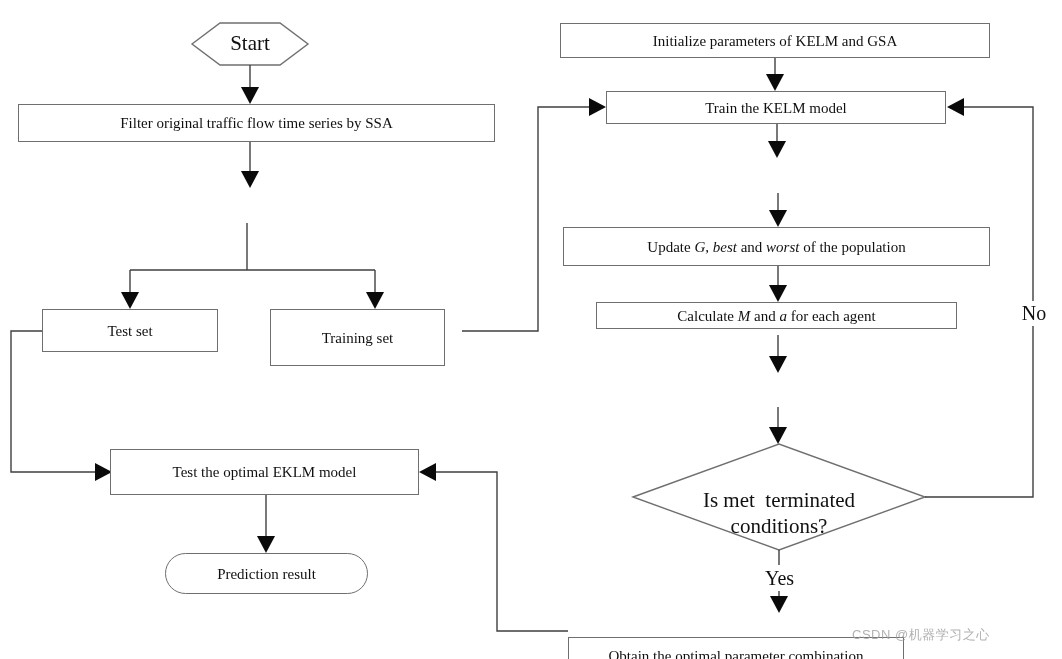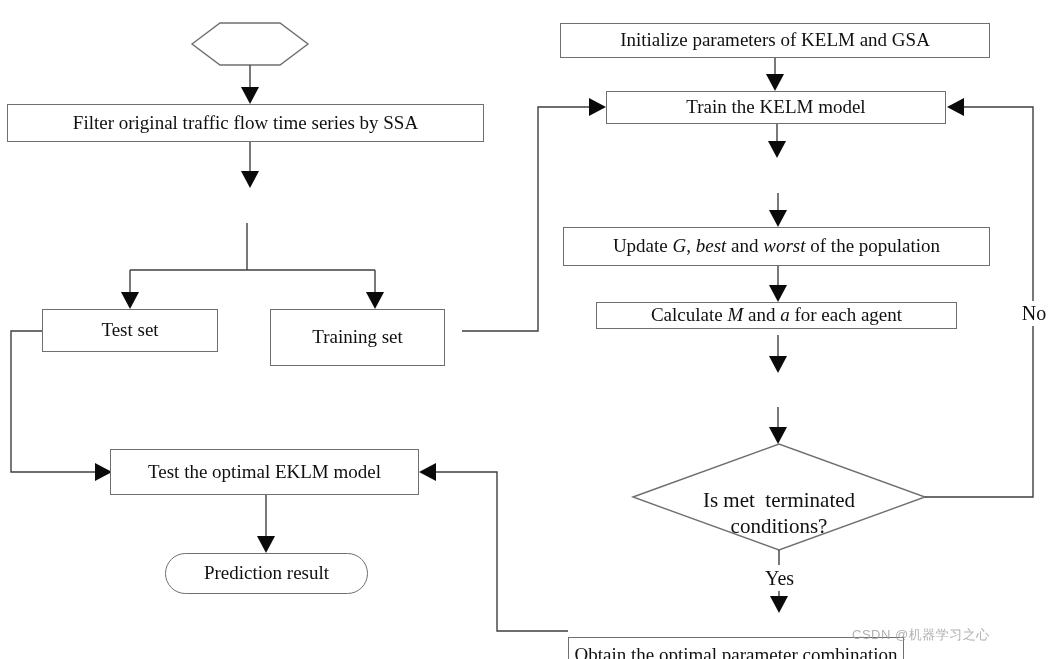--- a/index.html
+++ b/index.html
@@ -4,21 +4,21 @@
 <style>
   html,body{margin:0;padding:0;background:#ffffff;}
   #canvas{
     position:relative;width:1062px;height:659px;background:#ffffff;overflow:hidden;
     font-family:"Liberation Serif","DejaVu Serif",serif;color:#101010;
   }
   #edges{position:absolute;left:0;top:0;z-index:0;}
   .node{
     position:absolute;z-index:1;background:#ffffff;border:1.4px solid #6f6f6f;
     display:flex;align-items:center;justify-content:center;text-align:center;
-    font-size:19px;line-height:1.2;box-sizing:border-box;
+    font-size:15px;line-height:1.2;box-sizing:border-box;
   }
   .shapelabel{ 
     position:absolute;z-index:1;background:transparent;border:none;
     display:flex;align-items:center;justify-content:center;text-align:center;
     font-size:21px;line-height:1.22;box-sizing:border-box;
   }
   .stadium{border-radius:21px;}
   .chip{
     position:absolute;z-index:2;background:#ffffff;display:flex;align-items:center;
     justify-content:center;font-size:20px;box-sizing:border-box;
@@ -107,22 +107,25 @@
     <g>
       <polyline points="925,497 1033,497 1033,107 964,107"></polyline>
       <polygon class="arrow" points="964,98 964,116 947,107"></polygon>
     </g>
     <g>
       <polyline points="568,631 497,631 497,472 436,472"></polyline>
       <polygon class="arrow" points="436,463 436,481 419,472"></polygon>
     </g>
   </svg>
 
+  <div class="shapelabel" style="left:192px;top:23px;width:116px;height:42px;">
+    <span>Start</span>
+  </div>
 
-  <div class="node" style="left:7px;top:104px;width:477px;height:38px;">
+  <div class="node" style="left:18px;top:104px;width:477px;height:38px;">
     <span>Filter original traffic flow time series by SSA</span>
   </div>
 
 
   <div class="node" style="left:42px;top:309px;width:176px;height:43px;">
     <span>Test set</span>
   </div>
 
   <div class="node" style="left:270px;top:309px;width:175px;height:57px;">
     <span>Training set</span>

